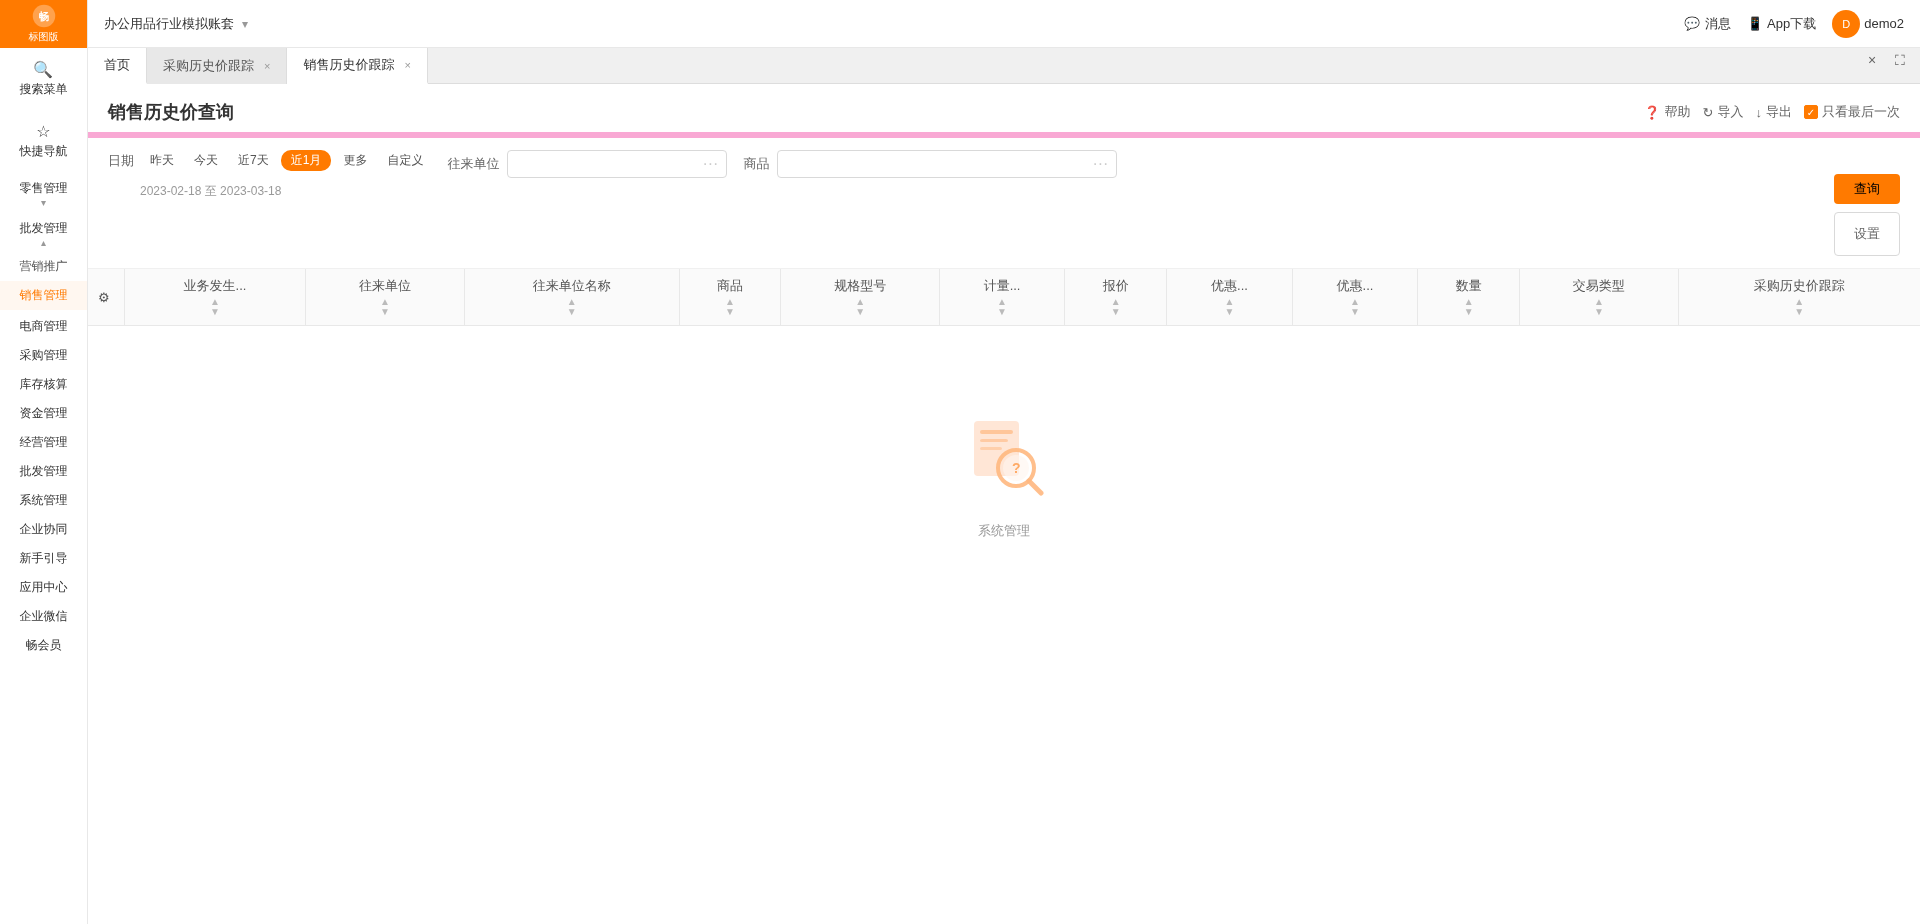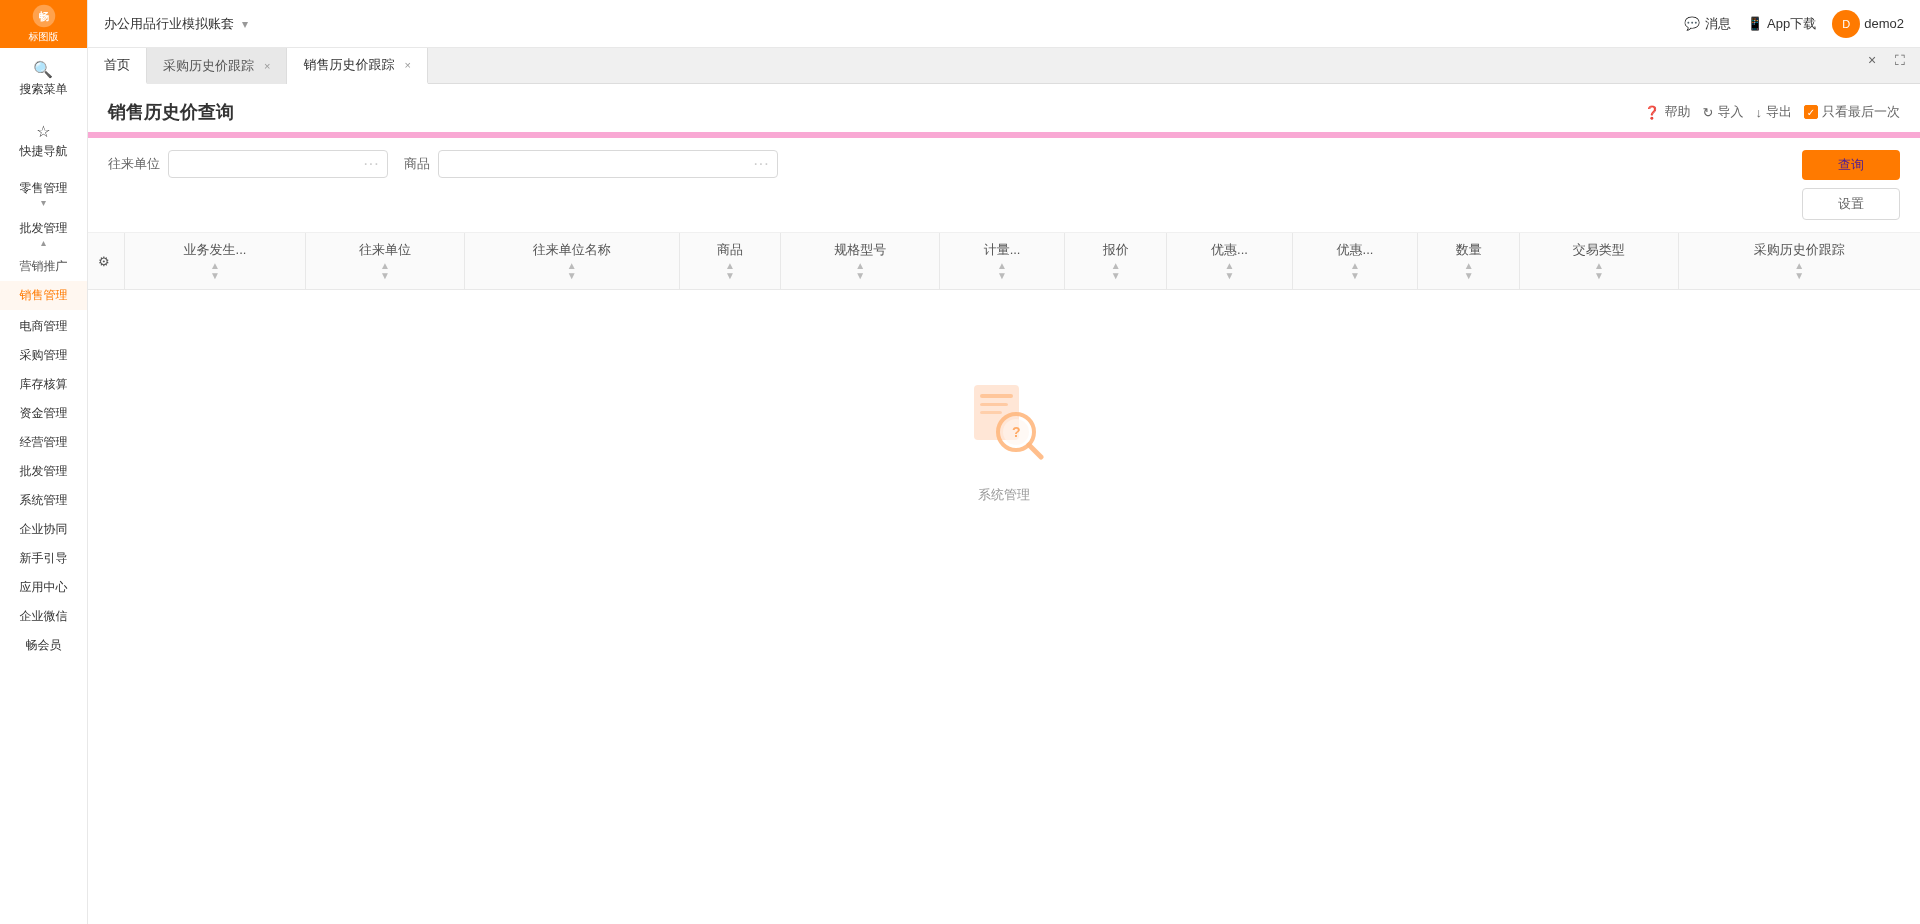--- a/index.html
+++ b/index.html
@@ -55,22 +55,22 @@
     .filter-label { font-size: 13px; color: #666; white-space: nowrap; }
     .date-buttons { display: flex; align-items: center; gap: 4px; }
     .date-btn { padding: 2px 8px; border-radius: 4px; cursor: pointer; font-size: 12px; color: #555; border: none; background: none; }
     .date-btn.active { background: #ff7a00; color: #fff; border-radius: 10px; padding: 2px 10px; }
     .date-range-text { font-size: 12px; color: #999; margin-top: 4px; }
 
     .search-field { display: flex; align-items: center; border: 1px solid #d9d9d9; border-radius: 4px; padding: 4px 8px; min-width: 200px; background: #fff; }
     .search-field input { border: none; outline: none; font-size: 13px; color: #333; width: 100%; }
     .search-field-dots { color: #ccc; font-size: 16px; cursor: pointer; margin-left: auto; }
 
-    .query-btn { background: #ff7a00; color: #4c1d95; border: none; border-radius: 4px; padding: 6px 36px; cursor: pointer; font-size: 13px; }
-    .setting-btn { background: #fff; color: #666; border: 1px solid #d9d9d9; border-radius: 4px; padding: 6px 16px; cursor: pointer; font-size: 13px; margin-top: 4px; }
+    .query-btn { background: #ff7a00; color: #000000; border: none; border-radius: 4px; padding: 6px 20px; cursor: pointer; font-size: 13px; margin-top: 24px; }
+    .setting-btn { background: #fff; color: #666; border: 1px solid #d9d9d9; border-radius: 4px; padding: 12px 16px; cursor: pointer; font-size: 13px; margin-top: 4px; }
 
     .filter-right { display: flex; flex-direction: column; gap: 4px; margin-left: auto; }
 
     
     .table-wrapper { flex: 1; overflow: auto; }
     .data-table { width: 100%; border-collapse: collapse; }
     .data-table th { background: #fafafa; border-bottom: 1px solid #e8e8e8; border-right: 1px solid #e8e8e8; padding: 8px 10px; text-align: left; font-size: 13px; font-weight: 500; color: #555; white-space: nowrap; }
     .data-table th:last-child { border-right: none; }
     .th-sort { display: flex; align-items: center; gap: 2px; cursor: pointer; flex-direction: column; }
     .sort-icon { font-size: 10px; color: #bbb; display: flex; flex-direction: column; line-height: 1; }
@@ -218,20 +218,34 @@
         <label class="checkbox-label">
           <div class="checkbox-checked">✓</div>
           <span>只看最后一次</span>
         </label>
       </div>
     </div>
 
     <div class="filter-area">
       <div style="display:flex; align-items:flex-start; gap:16px; width:100%;">
 
+        <div class="filter-item" style="flex-direction:column; align-items:flex-start;">
+          <div style="display:flex; align-items:center; gap:8px;">
+            <span class="filter-label">日期</span>
+            <div class="date-buttons">
+              <button class="date-btn">昨天</button>
+              <button class="date-btn">今天</button>
+              <button class="date-btn">近7天</button>
+              <button class="date-btn active">近1月</button>
+              <button class="date-btn">更多</button>
+              <button class="date-btn">自定义</button>
+            </div>
+          </div>
+          <div class="date-range-text" style="margin-left:32px;">2023-02-18 至 2023-03-18</div>
+        </div>
 
         <div class="filter-item">
           <span class="filter-label">往来单位</span>
           <div class="search-field" style="min-width:220px;">
             <input type="text" placeholder="" style="">
             <span class="search-field-dots">···</span>
           </div>
         </div>
 
         <div class="filter-item">

